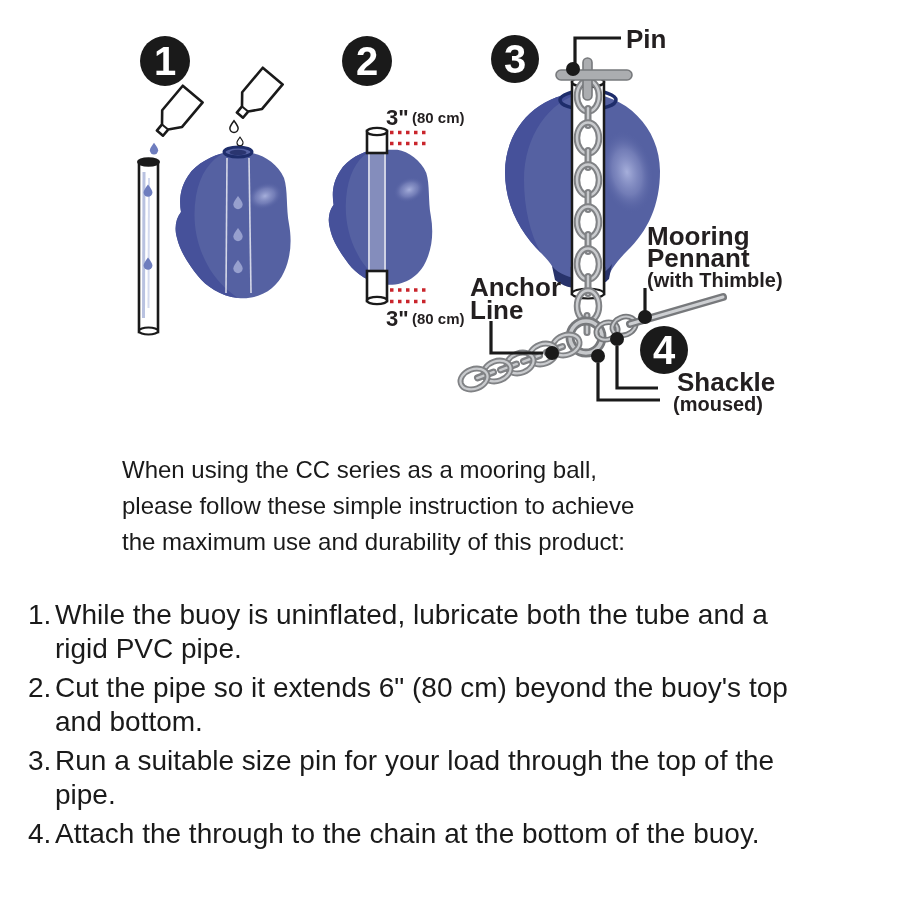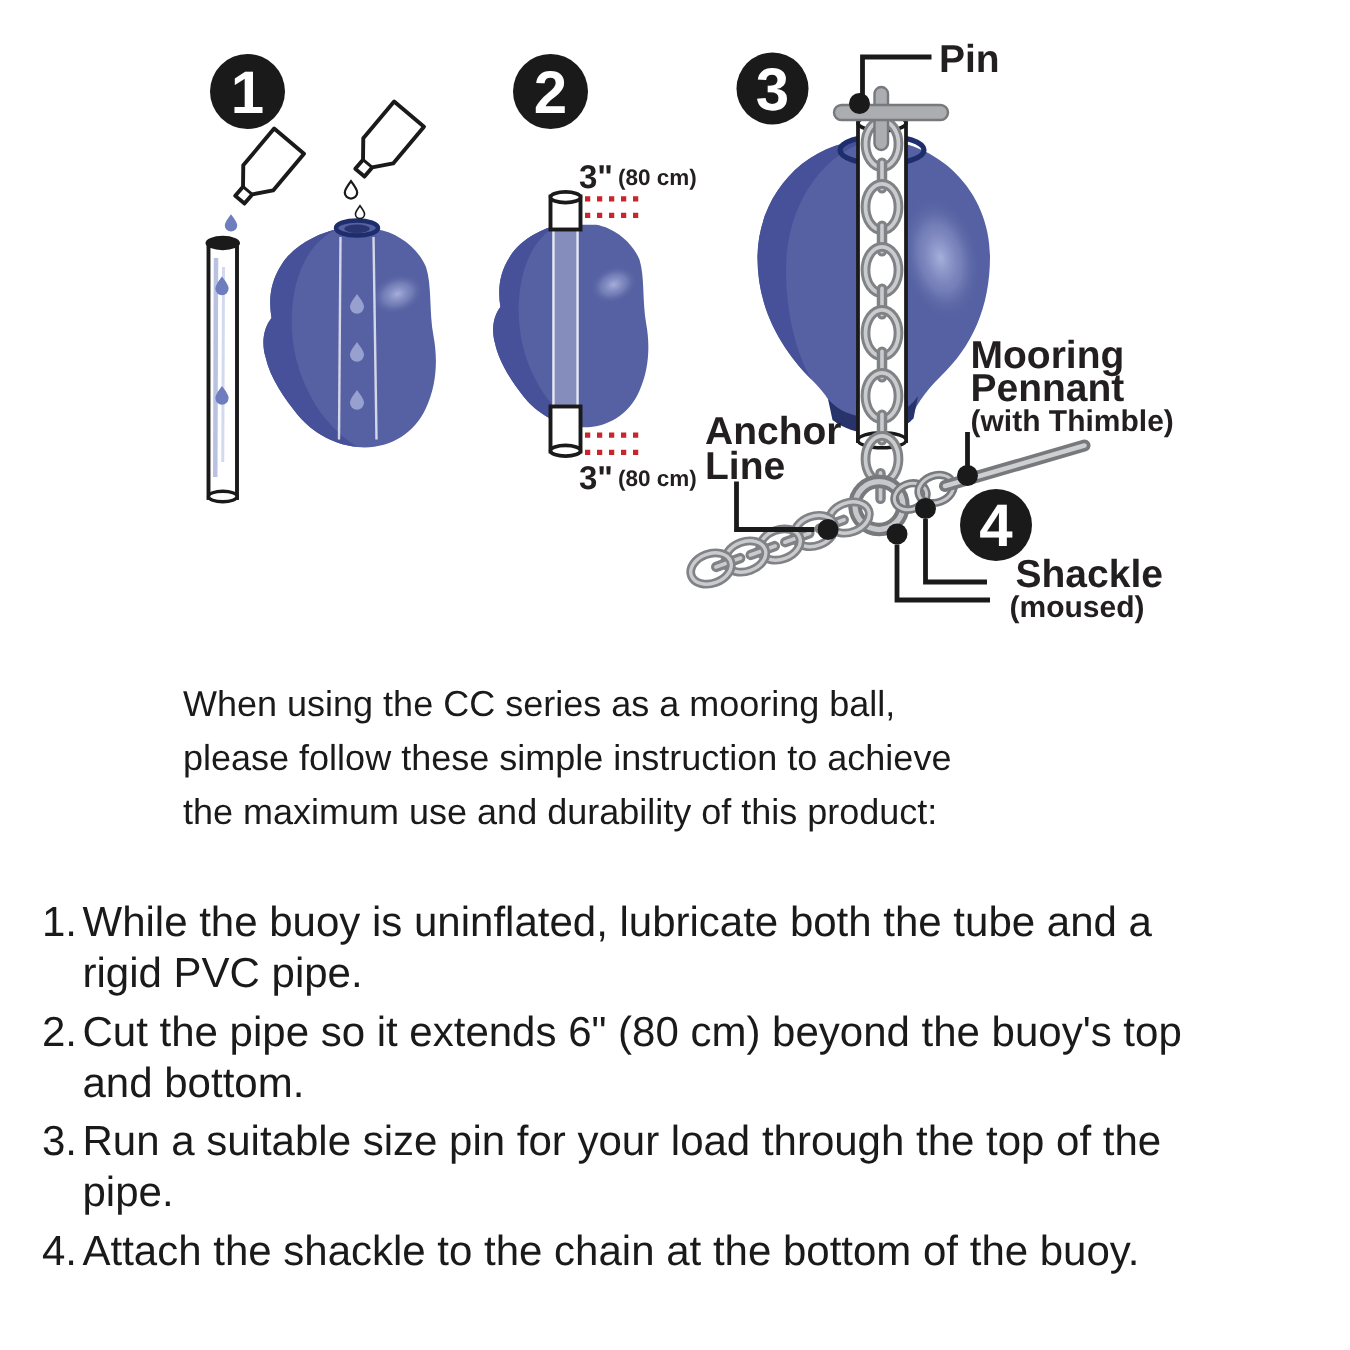--- a/index.html
+++ b/index.html
@@ -260,17 +260,17 @@
       <span class="step-text">Cut the pipe so it extends 6" (80 cm) beyond the buoy's top
 and bottom.</span>
     </div>
     <div class="step-item">
       <span class="step-num">3.</span>
       <span class="step-text">Run a suitable size pin for your load through the top of the
 pipe.</span>
     </div>
     <div class="step-item">
       <span class="step-num">4.</span>
-      <span class="step-text">Attach the shackle to the chain at the bottom of the buoy.</span>
+      <span class="step-text">Attach the through to the chain at the bottom of the buoy.</span>
     </div>
   </div>
 
 </div>
 
 </body></html>

